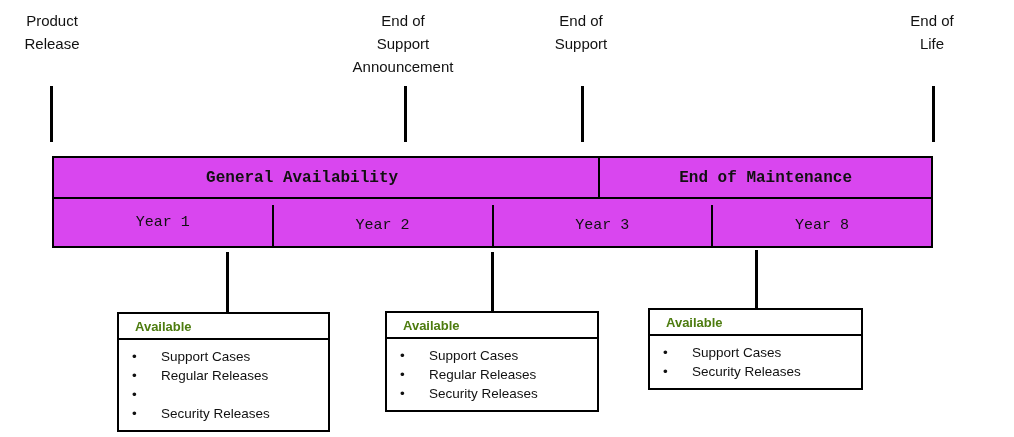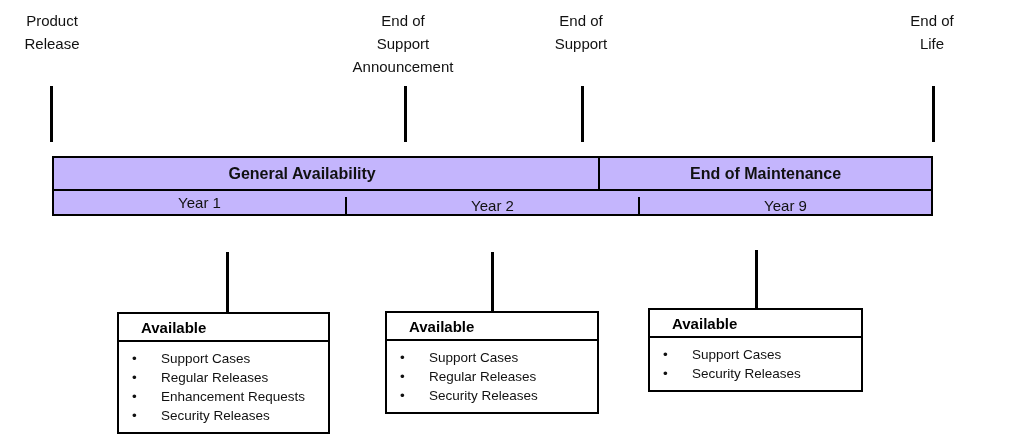--- a/index.html
+++ b/index.html
@@ -45,26 +45,27 @@
   .t2 { left: 404px; }
   .t3 { left: 581px; }
   .t4 { left: 932px; }
 
   
   .lifecycle-table {
     position: absolute;
     left: 52px;
     top: 156px;
     width: 881px;
-    height: 60px;
+    height: 92px;
     box-sizing: border-box;
     border: 2px solid #000000;
     display: flex;
     flex-direction: column;
-    background: #c4b5fd;
+    background: #d946ef;
+    font-family: Liberation Mono, monospace;
   }
   .phase-row {
     display: flex;
     height: 41px;
     box-sizing: border-box;
     border-bottom: 2px solid #000000;
   }
   .year-row {
     display: flex;
     flex: 1;
@@ -99,24 +100,24 @@
     position: absolute;
     box-sizing: border-box;
     border: 2px solid #000000;
     background: #ffffff;
   }
   .b1 { left: 117px; top: 312px; width: 213px; }
   .b2 { left: 385px; top: 311px; width: 214px; }
   .b3 { left: 648px; top: 308px; width: 215px; }
   .avail-header {
     font-weight: bold;
-    font-size: 15px;
-    padding: 5px 10px 4px 22px;
+    font-size: 13px;
+    padding: 5px 10px 4px 16px;
     border-bottom: 2px solid #000000;
-    color: #000000;
+    color: #4d7c0f;
   }
   .avail-list {
     list-style: none;
     margin: 0;
     padding: 7px 4px 7px 0;
   }
   .avail-list li {
     display: flex;
     font-size: 13.5px;
     line-height: 19px;
@@ -150,42 +151,42 @@
   <div class="tick t4"></div>
 
   <div class="lifecycle-table">
     <div class="phase-row">
       <div class="cell phase-cell phase-ga">General Availability</div>
       <div class="cell phase-cell phase-eom">End of Maintenance</div>
     </div>
     <div class="year-row">
       <div class="cell year-cell">Year 1</div>
       <div class="cell year-cell">Year 2</div>
-      <div class="cell year-cell">Year 9</div>
+      <div class="cell year-cell">Year 3</div>
+      <div class="cell year-cell">Year 8</div>
     </div>
   </div>
 
   <div class="connector c1"></div>
   <div class="connector c2"></div>
   <div class="connector c3"></div>
 
   <div class="avail-box b1">
     <div class="avail-header">Available</div>
     <ul class="avail-list">
       <li>
           <span class="bullet">•</span>
           <span>Support Cases</span>
         </li>
       <li>
           <span class="bullet">•</span>
           <span>Regular Releases</span>
         </li>
       <li>
           <span class="bullet">•</span>
-          <span>Enhancement Requests</span>
         </li>
       <li>
           <span class="bullet">•</span>
           <span>Security Releases</span>
         </li>
     </ul>
   </div>
 
   <div class="avail-box b2">
     <div class="avail-header">Available</div>

